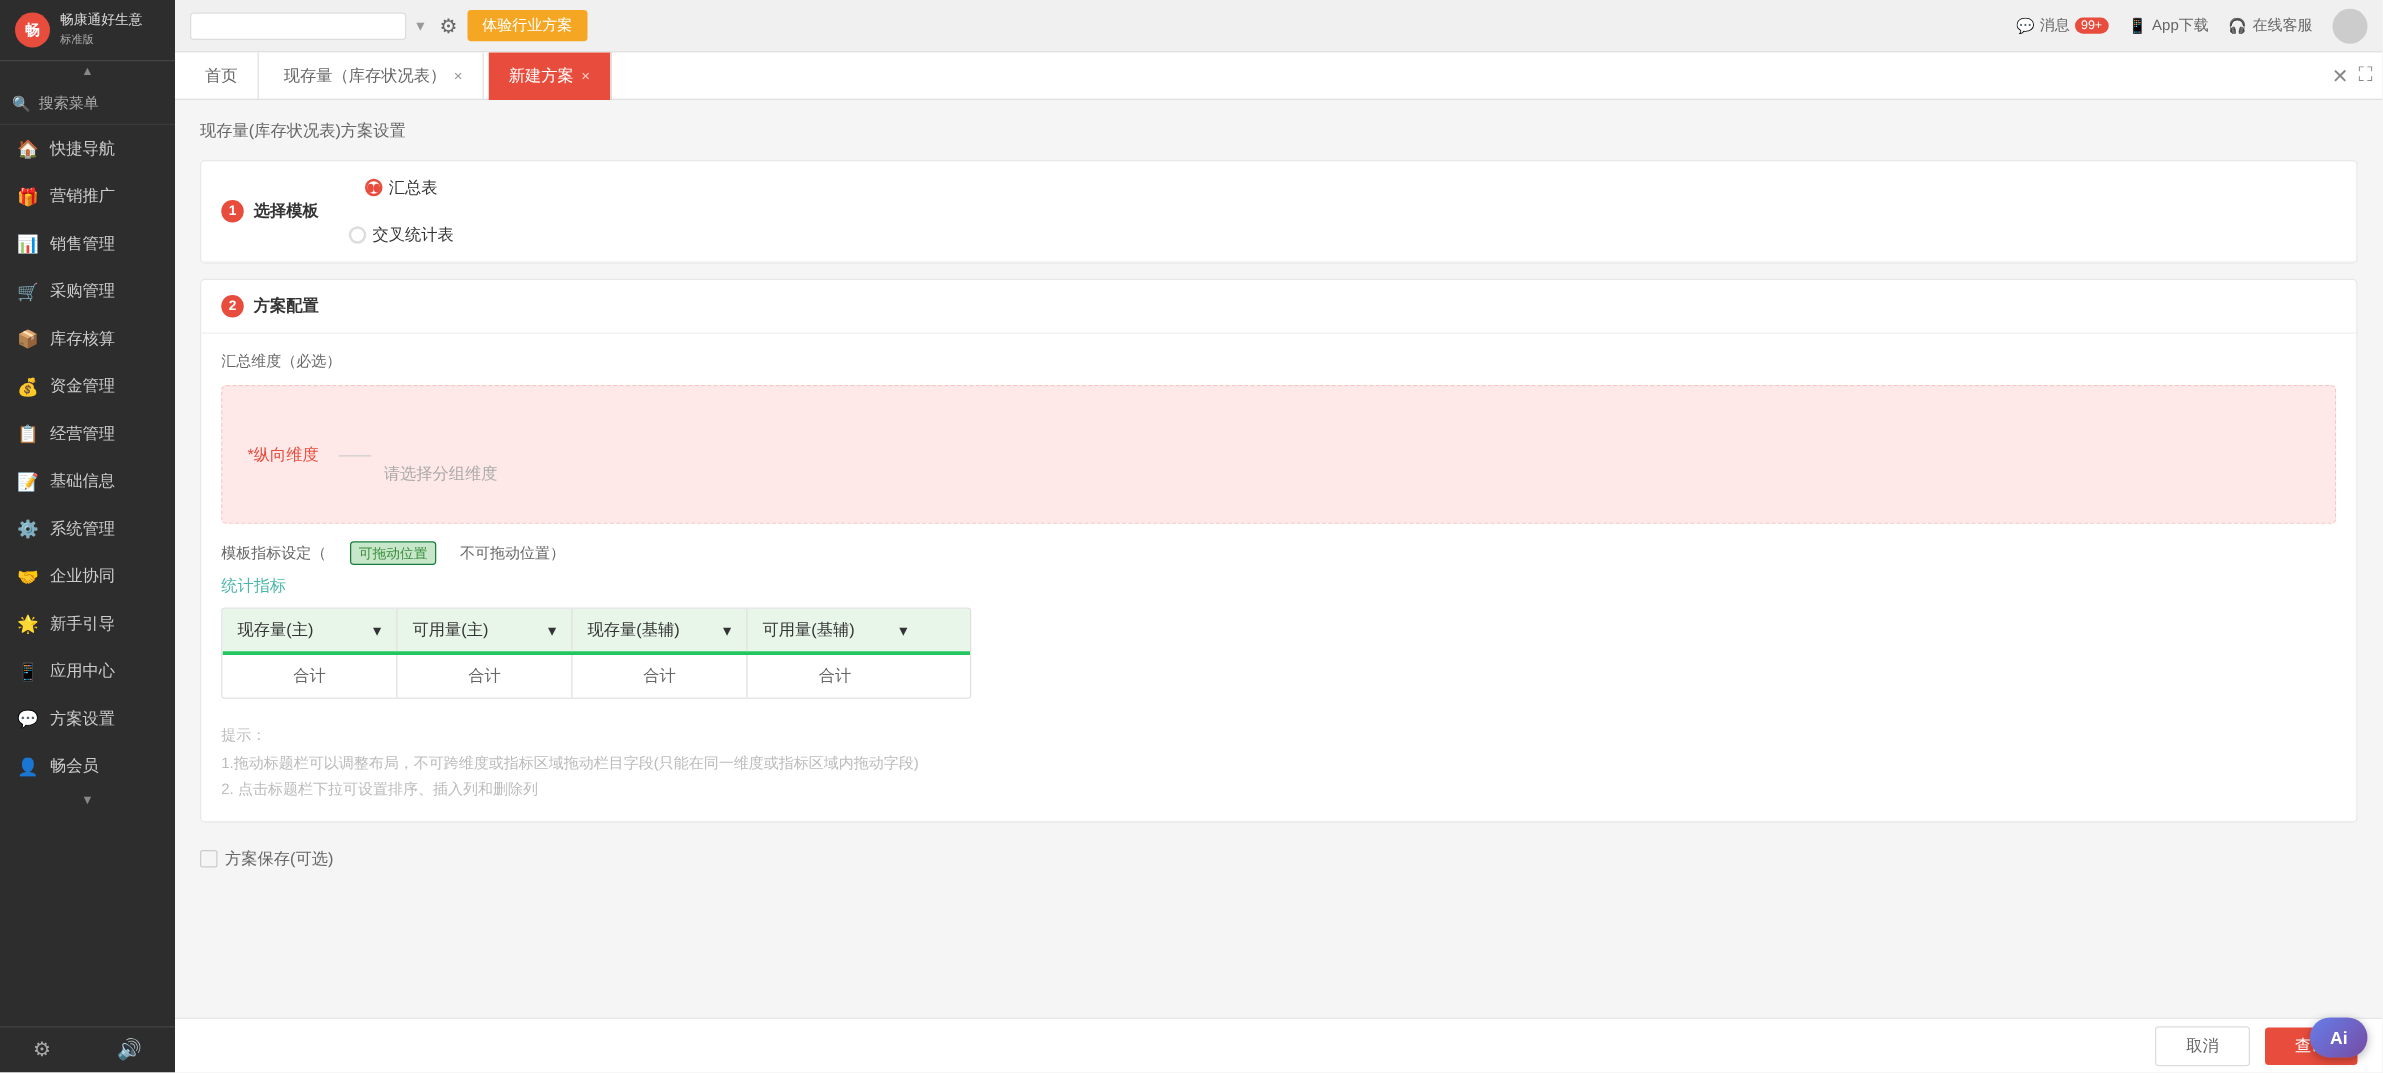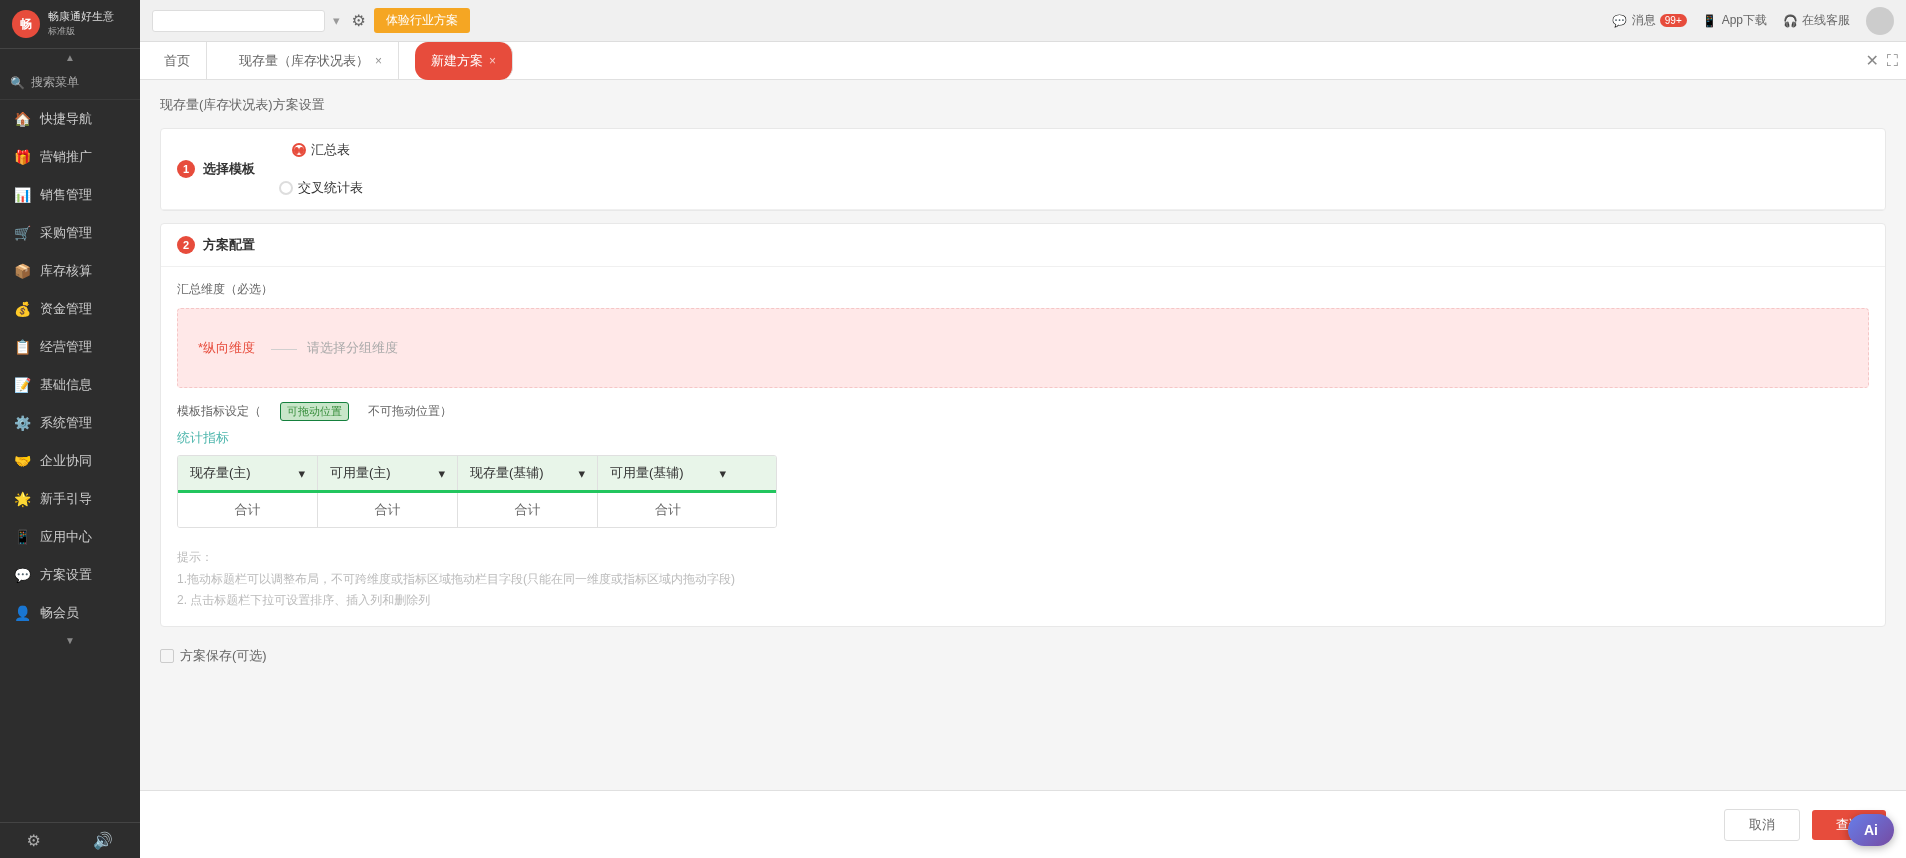--- a/index.html
+++ b/index.html
@@ -122,37 +122,36 @@
     }
 
     
     .tabbar {
       height: 38px;
       background: #fff;
       border-bottom: 1px solid #e0e0e0;
       display: flex;
       align-items: center;
       padding: 0 8px;
-      gap: 16px;
+      gap: 4px;
       flex-shrink: 0;
     }
     .tab {
       height: 38px;
       display: flex; align-items: center;
       padding: 0 16px;
       font-size: 13px;
       color: #666;
       cursor: pointer;
       border-right: 1px solid #e0e0e0;
       gap: 6px;
     }
     .tab.active {
       background: #e74c3c;
       color: white;
-      border-radius: 13px;
     }
     .tab-close {
       font-size: 12px;
       cursor: pointer;
       opacity: 0.7;
     }
     .tabbar-right-icons {
       margin-left: auto;
       display: flex; align-items: center; gap: 8px;
       color: #888;
@@ -225,21 +224,21 @@
     .dimension-area {
       background: #ffe8e8;
       border: 1px dashed #f5c6c6;
       border-radius: 4px;
       padding: 30px 20px;
       margin-bottom: 14px;
       display: flex; align-items: center;
     }
     .dimension-required { color: #e74c3c; font-size: 13px; margin-right: 6px; }
     .dimension-divider { color: #ccc; margin: 0 10px; }
-    .dimension-placeholder { color: #aaa; font-size: 13px; }
+    .dimension-placeholder { color: #aaa; font-size: 13px; margin-top: 31px; }
 
     .indicator-label { font-size: 12px; color: #666; margin-bottom: 8px; display: flex; align-items: center; gap: 19px; }
     .draggable-badge {
       background: #c8e6c9;
       border: 1px solid #15803d;
       border-radius: 3px;
       padding: 1px 6px;
       font-size: 11px;
       color: #388e3c;
       font-family: Liberation Mono, monospace;
@@ -300,21 +299,21 @@
     }
     .checkbox-square {
       width: 14px; height: 14px;
       border: 1px solid #ccc;
       border-radius: 2px;
       cursor: pointer;
     }
 
     
     .bottom-bar {
-      height: 68px;
+      height: 44px;
       background: #fff;
       border-top: 1px solid #e0e0e0;
       display: flex;
       align-items: center;
       justify-content: flex-end;
       padding: 0 20px;
       gap: 12px;
       flex-shrink: 0;
     }
     .btn-cancel {

